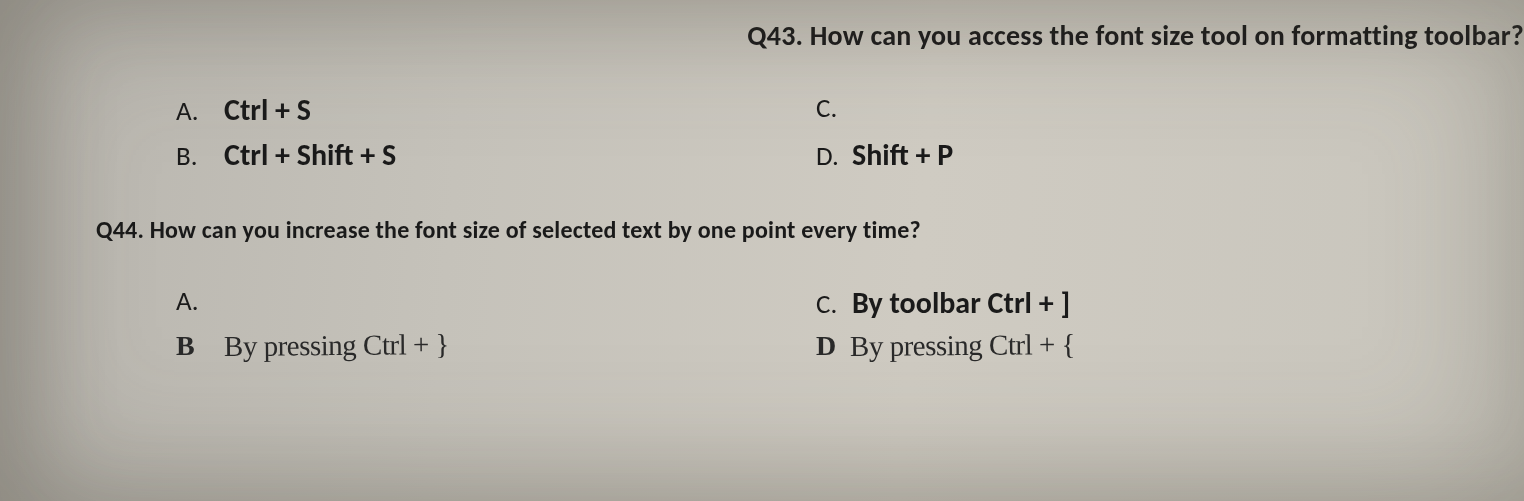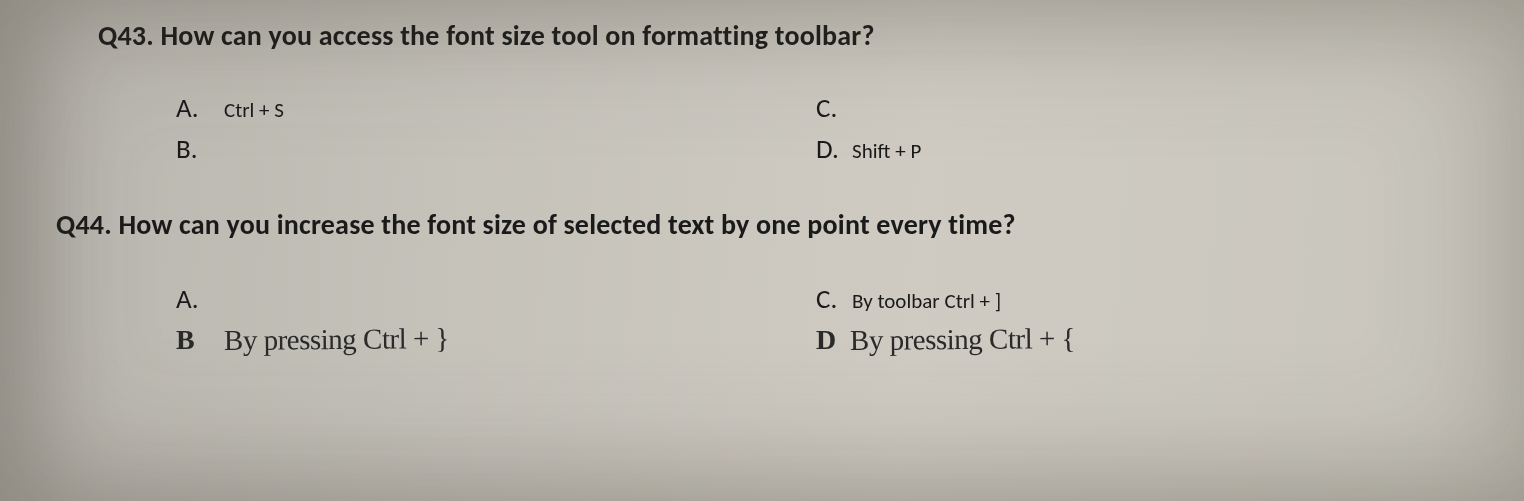--- a/index.html
+++ b/index.html
@@ -16,23 +16,23 @@
       padding: 18px 0 0 0;
       position: relative;
       overflow: hidden;
     }
     .question-block {
       margin-bottom: 42px;
     }
     .question-text {
       font-size: 28px;
       font-weight: 600;
-      margin-left: 98px;
       margin-bottom: 38px;
       letter-spacing: 0.2px;
+      text-align: right;
     }
     .options-row {
       display: flex;
       margin-left: 176px;
       margin-bottom: 8px;
     }
     .option-left {
       width: 640px;
       display: flex;
       align-items: baseline;
@@ -45,43 +45,43 @@
       font-size: 27px;
       font-weight: 400;
       min-width: 48px;
     }
     .option-letter-tight {
       font-size: 27px;
       font-weight: 400;
       min-width: 36px;
     }
     .option-content {
-      font-size: 21px;
-      font-weight: 400;
+      font-size: 30px;
+      font-weight: 700;
     }
     .handwritten {
       font-family: 'Comic Sans MS', 'Brush Script MT', cursive;
       font-size: 29px;
       font-weight: 500;
       color: #2a2a2a;
       letter-spacing: -0.5px;
       transform: rotate(-0.5deg);
       display: inline-block;
     }
     .handwritten-letter {
       font-family: 'Comic Sans MS', cursive;
       font-size: 28px;
       font-weight: 600;
       min-width: 48px;
       color: #2a2a2a;
     }
     .q44-title {
-      font-size: 28px;
+      font-size: 24px;
       font-weight: 600;
-      margin-left: 56px;
+      margin-left: 96px;
       margin-bottom: 40px;
       letter-spacing: 0.2px;
     }
     .vignette {
       position: absolute;
       top: 0; left: 0; right: 0; bottom: 0;
       pointer-events: none;
       box-shadow: inset 0 0 120px 30px rgba(80,75,65,0.25), inset 40px 0 80px rgba(60,55,45,0.18);
     }
   </style>
@@ -97,20 +97,21 @@
       <span class="option-content">Ctrl + S</span>
     </div>
     <div class="option-right">
       <span class="option-letter-tight">C.</span>
     </div>
   </div>
 
   <div class="options-row">
     <div class="option-left">
       <span class="option-letter">B.</span>
+      <span class="option-content">Ctrl + Shift + S</span>
     </div>
     <div class="option-right">
       <span class="option-letter-tight">D.</span>
       <span class="option-content">Shift + P</span>
     </div>
   </div>
 </div>
 
 <div class="question-block">
   <div class="q44-title">Q44. How can you increase the font size of selected text by one point every time?</div>

